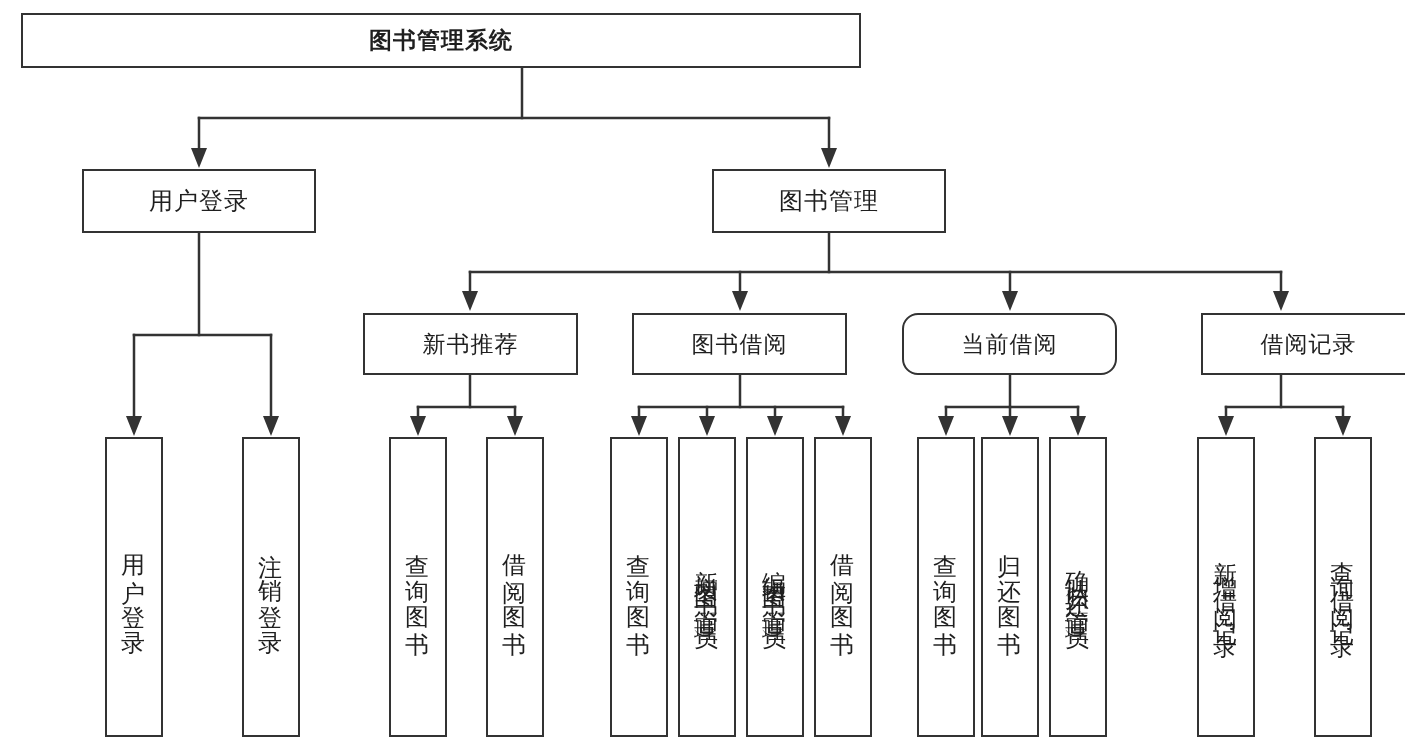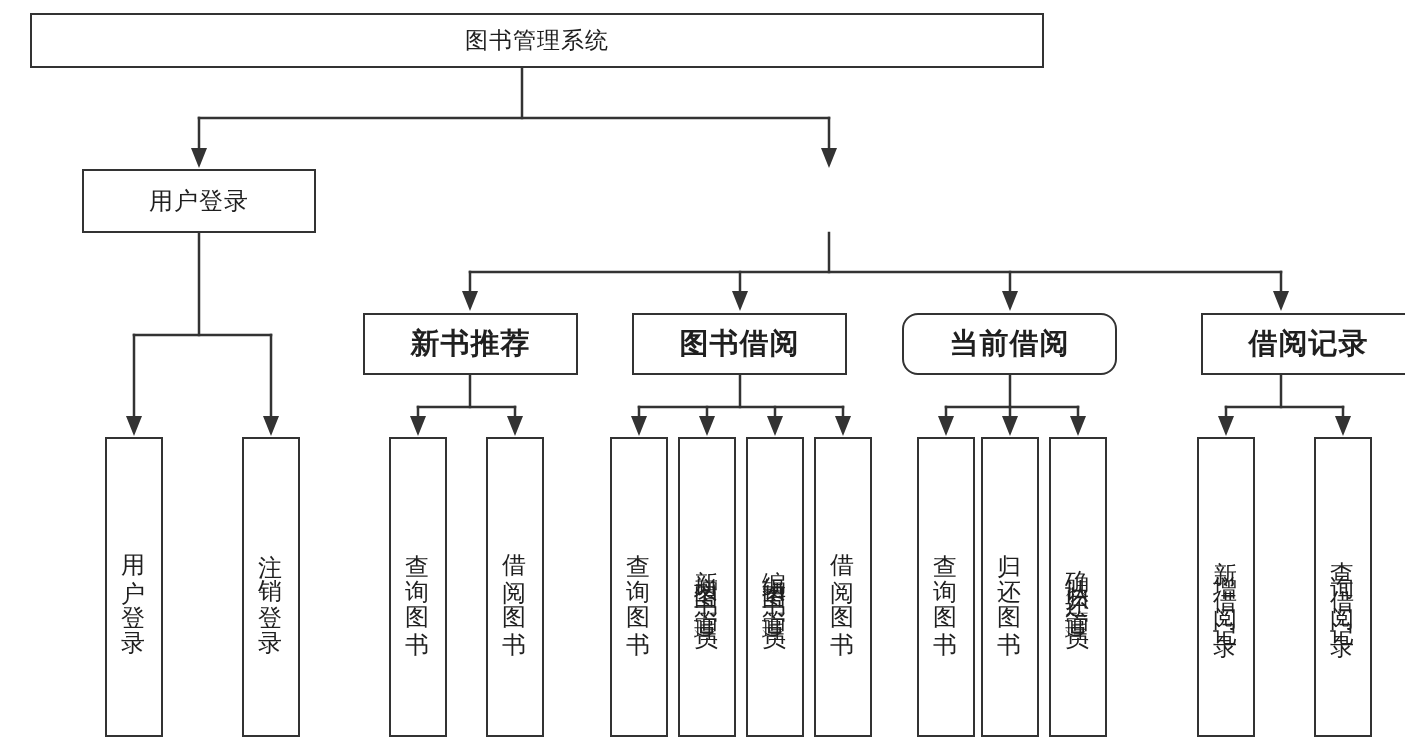--- a/index.html
+++ b/index.html
@@ -42,21 +42,21 @@
     border: 2.5px solid var(--line);
     color: var(--text);
     z-index: 2;
     display: flex;
     align-items: center;
     justify-content: center;
   }
   .hbox { text-align: center; }
   .root-box  { font-size: 23px; letter-spacing: 1px; }
   .l2box     { font-size: 24px; letter-spacing: 1px; }
-  .l3box     { font-size: 29px; letter-spacing: 1px; font-weight: bold; }
+  .l3box     { font-size: 23px; letter-spacing: 1px; }
   .leaf {
     display: block;
     writing-mode: vertical-lr;
     text-align: center;
     font-size: 24px;
     line-height: 52px;   
   }
   .len4 { letter-spacing: 26px; }
   .len6 { letter-spacing: 15px; }
   .len9 { letter-spacing: 8px; }
@@ -129,26 +129,29 @@
     <polygon points="707,436 699,416 715,416"></polygon>
     <polygon points="775,436 767,416 783,416"></polygon>
     <polygon points="843,436 835,416 851,416"></polygon>
     <polygon points="946,436 938,416 954,416"></polygon>
     <polygon points="1010,436 1002,416 1018,416"></polygon>
     <polygon points="1078,436 1070,416 1086,416"></polygon>
     <polygon points="1226,436 1218,416 1234,416"></polygon>
     <polygon points="1343,436 1335,416 1351,416"></polygon>
   </svg>
 
-  <div class="box hbox root-box" style="left:30px; top:13px; width:1014px; height:55px;">
+  <div class="box hbox root-box" style="left:21px; top:13px; width:840px; height:55px;font-weight:bold;">
     <span>图书管理系统</span>
   </div>
 
   <div class="box hbox l2box" style="left:82px; top:169px; width:234px; height:64px;">
     <span>用户登录</span>
+  </div>
+  <div class="box hbox l2box" style="left:712px; top:169px; width:234px; height:64px;">
+    <span>图书管理</span>
   </div>
 
   <div class="box hbox l3box" style="left:363px; top:313px; width:215px; height:62px;">
     <span>新书推荐</span>
   </div>
   <div class="box hbox l3box" style="left:632px; top:313px; width:215px; height:62px;">
     <span>图书借阅</span>
   </div>
   <div class="box hbox l3box" style="left:902px; top:313px; width:215px; height:62px;border-radius:16px;">
     <span>当前借阅</span>

